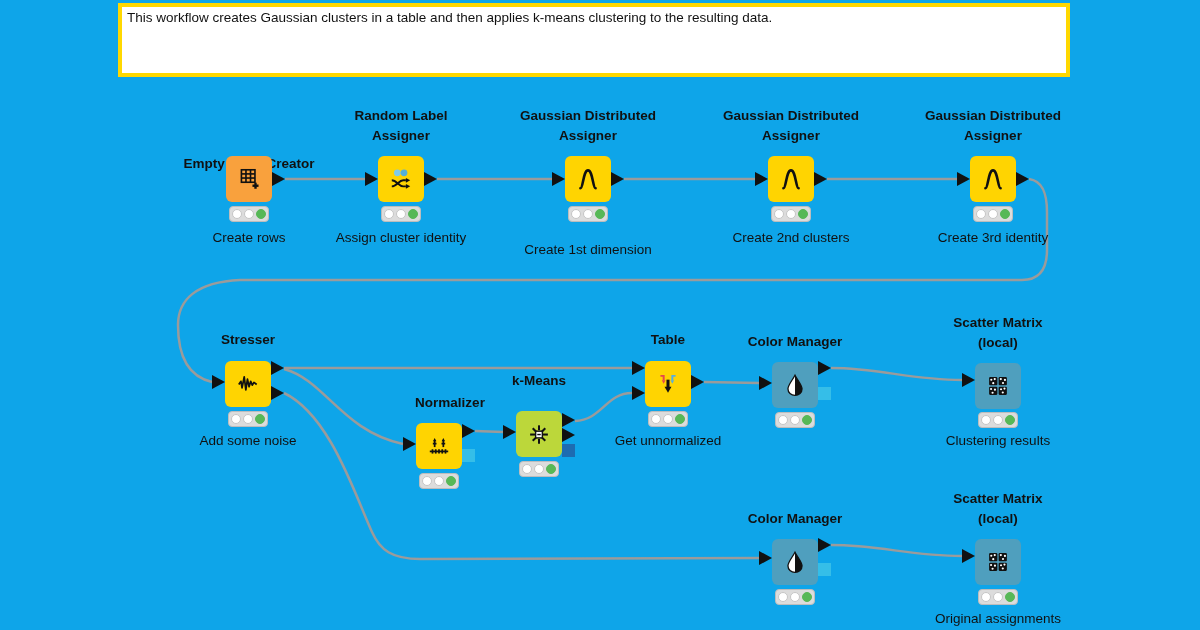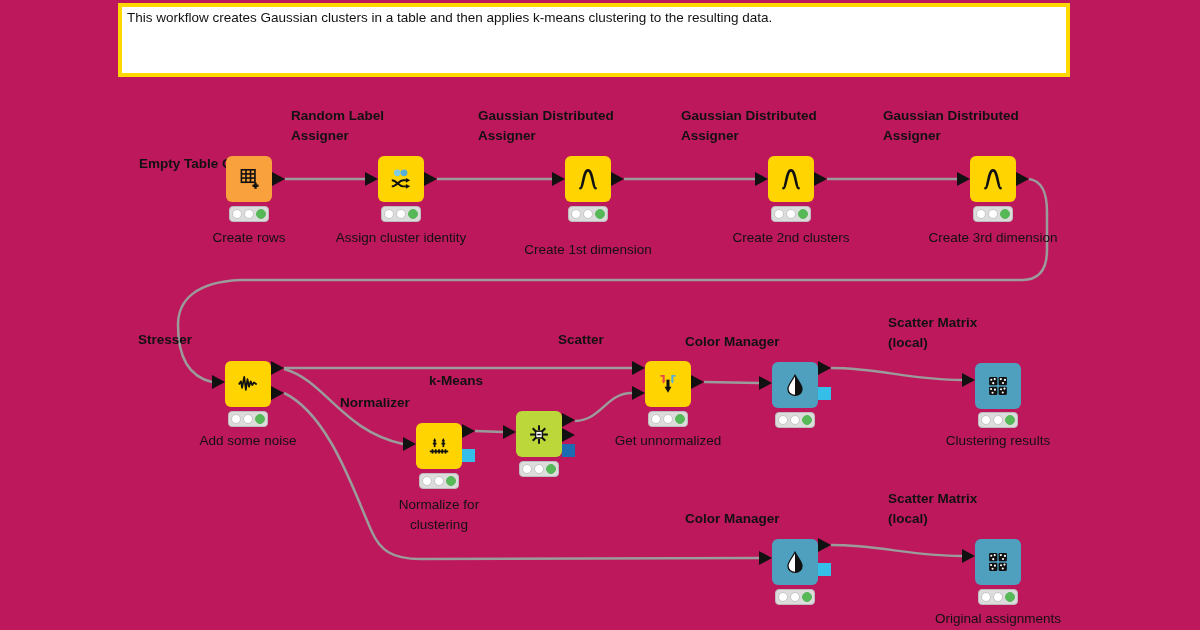--- a/index.html
+++ b/index.html
@@ -1,17 +1,17 @@
 <!DOCTYPE html>
 <html style="--annotation-yellow: #FFD800; --node-yellow: #FFD401; --node-orange: #F9A13D; --node-lime: #BCD73A; --node-teal: #4F9FBE; --wire-grey: #9B9B9B; --port-cyan: #35BEE8; --port-blue: #1D6CB1; --status-green: #57B857; --tl-bg: #DCDCDC; --tl-border: #BDBDBD; --dot-border: #C6C6C6; --icon-blue-light: #7FCBE8; --icon-blue: #55AFD6; --joiner-red: #E5484D; --joiner-blue: #57AEE0;"><head>
 <meta charset="utf-8">
 <style>
   html,body{margin:0;padding:0;background:#fff;}
   #canvas{
-    position:relative;width:1200px;height:630px;overflow:hidden;background:#be185d;
+    position:relative;width:1200px;height:630px;overflow:hidden;background:#0ea5e9;
     font-family:"Liberation Sans",sans-serif;color:#111;
   }
   
   .annotation{
     position:absolute;left:118px;top:3px;width:934px;height:62px;
     border:4px solid var(--annotation-yellow,#FFD800);background:#fff;
     font-size:13.5px;line-height:17px;padding:2px 5px;white-space:pre-line;
   }
   
   svg.overlay{position:absolute;left:0;top:0;}
@@ -23,21 +23,21 @@
   .node-sq{
     position:absolute;width:46px;height:46px;border-radius:6px;
     display:flex;align-items:center;justify-content:center;
   }
   .c-yellow{background:var(--node-yellow,#FFD401);}
   .c-orange{background:var(--node-orange,#F9A13D);}
   .c-lime{background:var(--node-lime,#BCD73A);}
   .c-teal{background:var(--node-teal,#4F9FBE);}
   
   .node-title{
-    position:absolute;width:220px;text-align:left;font-weight:700;
+    position:absolute;width:220px;text-align:center;font-weight:700;
     font-size:13.5px;line-height:20px;white-space:pre-line;
   }
   .node-caption{
     position:absolute;width:230px;text-align:center;font-size:13.5px;
     line-height:20px;white-space:pre-line;
   }
   
   .tl{
     position:absolute;width:40px;height:16px;border-radius:4px;
     background:var(--tl-bg,#DCDCDC);border:1px solid var(--tl-border,#BDBDBD);
@@ -187,21 +187,21 @@
   <div class="node-sq c-yellow" style="left:970px;top:156px">
     <svg class="ic" width="26" height="26" viewBox="0 0 24 24">
       <path d="M5,20.5 C7.5,20.5 7.6,4 12,4 C16.4,4 16.5,20.5 19,20.5" stroke="#111" stroke-width="2.4" fill="none" stroke-linecap="round"></path>
     </svg>
   </div>
   <div class="tl" style="left:973px;top:206px">
     <span class="dot"></span>
       <span class="dot"></span>
       <span class="dot on"></span>
   </div>
-  <div class="node-caption" style="left:878px;top:228px">Create 3rd dimension</div>
+  <div class="node-caption" style="left:878px;top:228px">Create 3rd identity</div>
 
   <div class="node-title" style="left:138px;bottom:280px">Stresser</div>
   <div class="node-sq c-yellow" style="left:225px;top:361px">
     <svg class="ic" width="26" height="26" viewBox="0 0 24 24">
       <path d="M3.5,12.5 L5.5,9.5 L6.5,15.5 L8.5,5.5 L10,17.5 L11.5,7.5 L13,14.5 L14.5,9.5 L16,13 L17.5,10.5 L20,12.5" stroke="#111" stroke-width="1.6" fill="none" stroke-linejoin="round"></path>
     </svg>
   </div>
   <div class="tl" style="left:228px;top:411px">
     <span class="dot"></span>
       <span class="dot"></span>
@@ -226,22 +226,20 @@
       </g>
       <polygon points="6.4,7.6 9.6,7.6 8,4.6" fill="#111"></polygon>
       <polygon points="14.4,7.6 17.6,7.6 16,4.6" fill="#111"></polygon>
     </svg>
   </div>
   <div class="tl" style="left:419px;top:473px">
     <span class="dot"></span>
       <span class="dot"></span>
       <span class="dot on"></span>
   </div>
-  <div class="node-caption" style="left:324px;top:495px">Normalize for
-clustering</div>
 
   <div class="node-title" style="left:429px;bottom:239px">k-Means</div>
   <div class="node-sq c-lime" style="left:516px;top:411px">
     <svg class="ic" width="26" height="26" viewBox="0 0 24 24">
       <g stroke="#111" stroke-width="1.9">
         <line x1="12" y1="4" x2="12" y2="8.5"></line>
           <line x1="12" y1="16.5" x2="12" y2="21"></line>
         <line x1="3.8" y1="12.5" x2="8.3" y2="12.5"></line>
           <line x1="15.7" y1="12.5" x2="20.2" y2="12.5"></line>
         <line x1="6.2" y1="6.7" x2="9.4" y2="9.9"></line>
@@ -252,21 +250,21 @@
       <rect x="8.9" y="9.4" width="6.2" height="6.2" fill="#fff" stroke="#111" stroke-width="1.3"></rect>
       <line x1="10.4" y1="12.5" x2="13.6" y2="12.5" stroke="#111" stroke-width="1.3"></line>
     </svg>
   </div>
   <div class="tl" style="left:519px;top:461px">
     <span class="dot"></span>
       <span class="dot"></span>
       <span class="dot on"></span>
   </div>
 
-  <div class="node-title" style="left:558px;bottom:280px">Scatter</div>
+  <div class="node-title" style="left:558px;bottom:280px">Table</div>
   <div class="node-sq c-yellow" style="left:645px;top:361px">
     <svg class="ic" width="26" height="26" viewBox="0 0 24 24">
       <path d="M5,4.5 L8,4.5 L8,8.5" stroke="var(--joiner-red,#E5484D)" stroke-width="1.8" fill="none"></path>
       <polygon points="6.3,8.5 9.7,8.5 8,11.8" fill="var(--joiner-red,#E5484D)"></polygon>
       <path d="M19,4.5 L16,4.5 L16,8.5" stroke="var(--joiner-blue,#57AEE0)" stroke-width="1.8" fill="none"></path>
       <polygon points="14.3,8.5 17.7,8.5 16,11.8" fill="var(--joiner-blue,#57AEE0)"></polygon>
       <line x1="12" y1="8" x2="12" y2="15" stroke="#111" stroke-width="2.8"></line>
       <polygon points="8.8,14.6 15.2,14.6 12,20" fill="#111"></polygon>
     </svg>
   </div>

